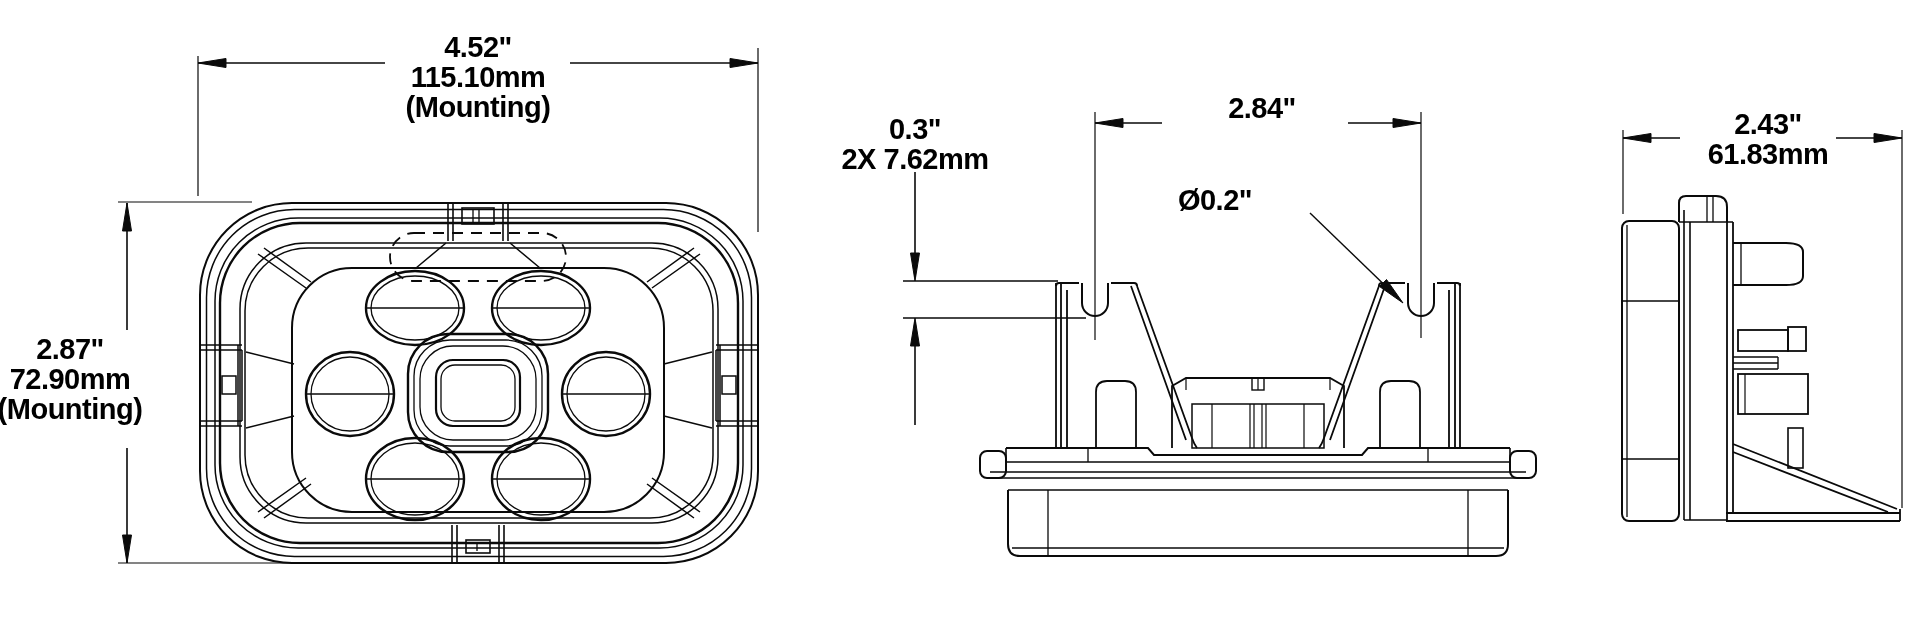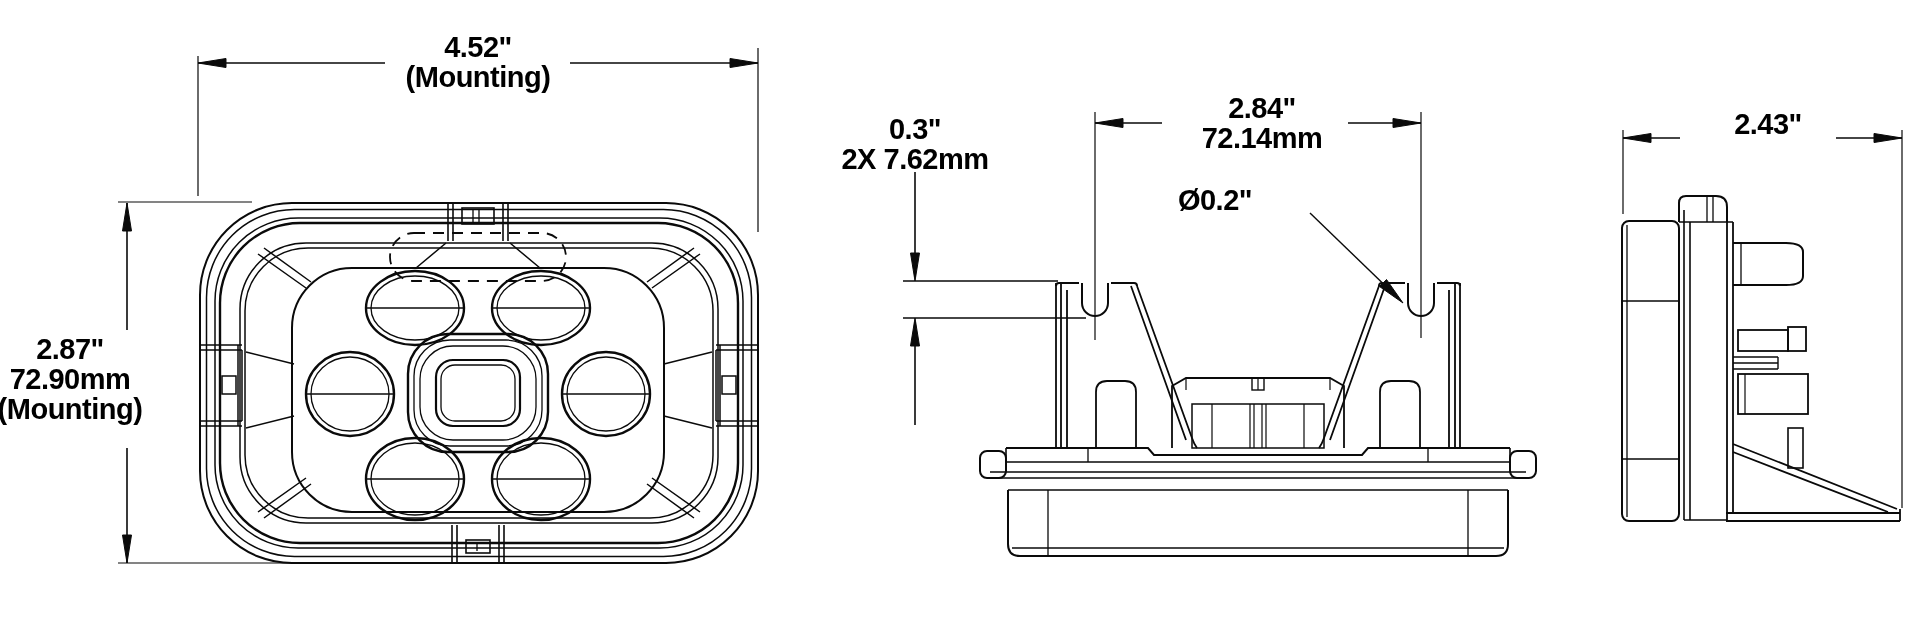--- a/index.html
+++ b/index.html
@@ -222,40 +222,41 @@
         <path d="M1623,130 V214 M1902,130 V508" stroke-width="1.2" fill="none"></path>
         <path d="M1623,138 H1680 M1836,138 H1902" stroke-width="1.6" fill="none"></path>
         <polygon points="1623,138 1651,133.5 1651,142.5"></polygon>
         <polygon points="1902,138 1874,133.5 1874,142.5"></polygon>
       </g>
     </g>
   </svg>
 
   <div class="dim" style="left:358px;top:32px;width:240px;">
     <span>4.52"</span>
+    <span>115.10mm</span>
     <span>(Mounting)</span>
   </div>
 
   <div class="dim" style="left:-5px;top:334px;width:150px;">
     <span>2.87"</span>
     <span>72.90mm</span>
     <span>(Mounting)</span>
   </div>
 
   <div class="dim" style="left:805px;top:114px;width:220px;">
     <span>0.3"</span>
     <span>2X 7.62mm</span>
   </div>
 
   <div class="dim" style="left:1152px;top:93px;width:220px;">
     <span>2.84"</span>
-    <span>72.14mm</span>
   </div>
 
   <div class="dim" style="left:1095px;top:185px;width:240px;">
     <span>Ø0.2"</span>
   </div>
 
   <div class="dim" style="left:1658px;top:109px;width:220px;">
     <span>2.43"</span>
+    <span>61.83mm</span>
   </div>
 
 </div>
 
 </body></html>

